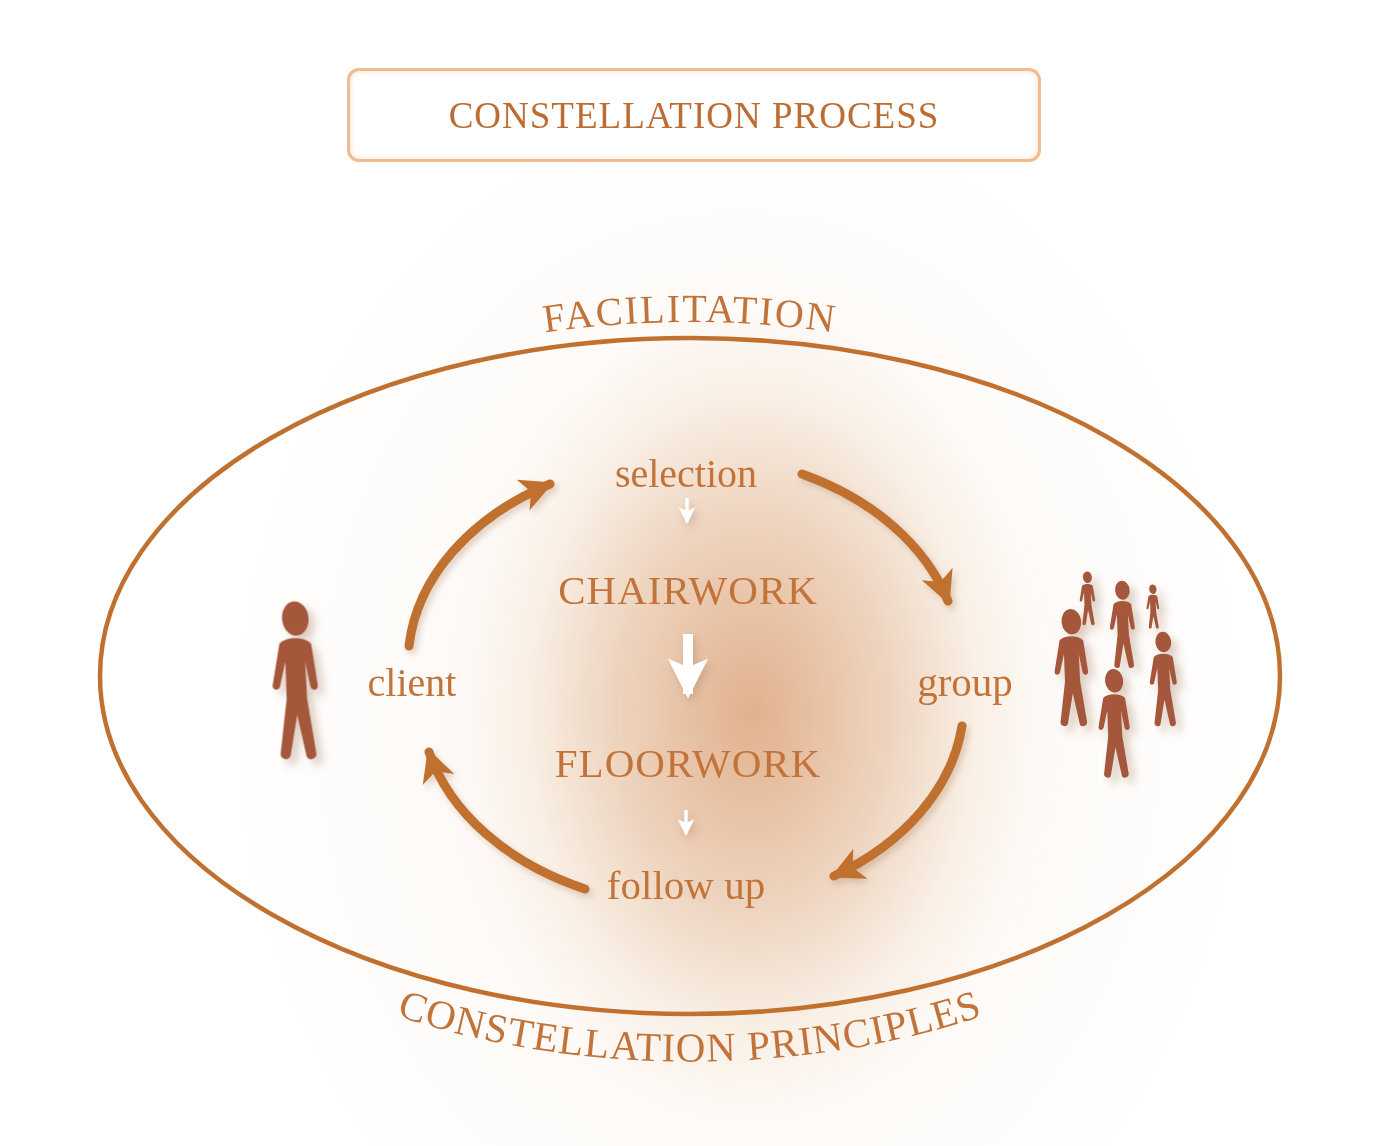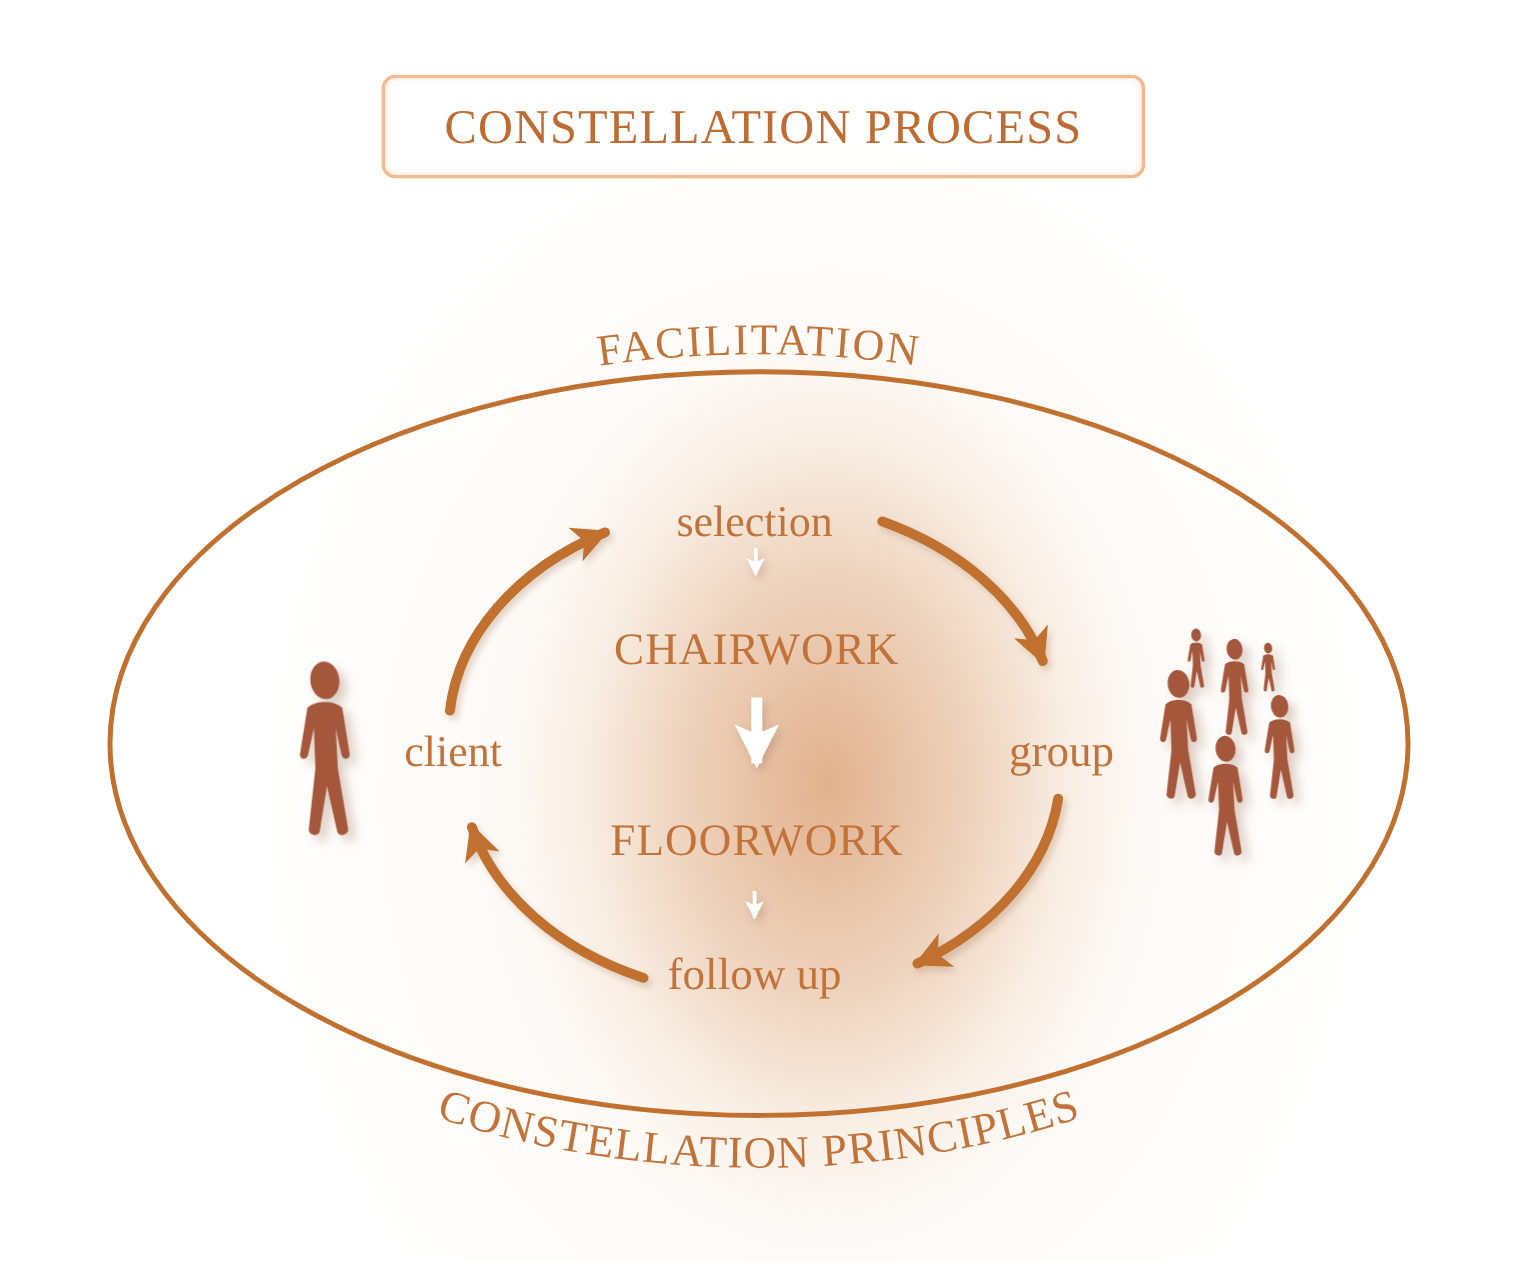--- a/index.html
+++ b/index.html
@@ -26,21 +26,21 @@
   }
   .title-box{
     position:absolute;left:347px;top:68px;width:688px;height:88px;
     border:3px solid #f2ba8d;border-radius:12px;
     background:rgba(255,255,255,0.6);
     display:flex;align-items:center;justify-content:center;
     box-shadow:0 0 6px rgba(242,186,141,0.45) inset;
     filter:blur(0.4px);
   }
   .title-box span{
-    color:#bd6c33;font-size:44px;letter-spacing:1px;white-space:nowrap;
+    color:#bd6c33;font-size:37px;letter-spacing:1px;white-space:nowrap;
   }
   .diagram-svg{position:absolute;left:0;top:0;filter:blur(0.45px);}
   .arc-label{fill:#c2733a;font-size:40px;letter-spacing:2px;}
   .arc-label-bottom{fill:#c2733a;font-size:41px;letter-spacing:1px;}
   .cycle-label{fill:#c2733a;}
   .orange-arcs{filter:drop-shadow(3px 4px 3px rgba(176,134,102,0.35));}
   .white-arrows{filter:drop-shadow(3px 4px 4px rgba(176,134,102,0.45));}
   .figures{fill:#a5573c;filter:drop-shadow(6px 6px 5px rgba(160,120,95,0.38));}
 </style>
 </head>

